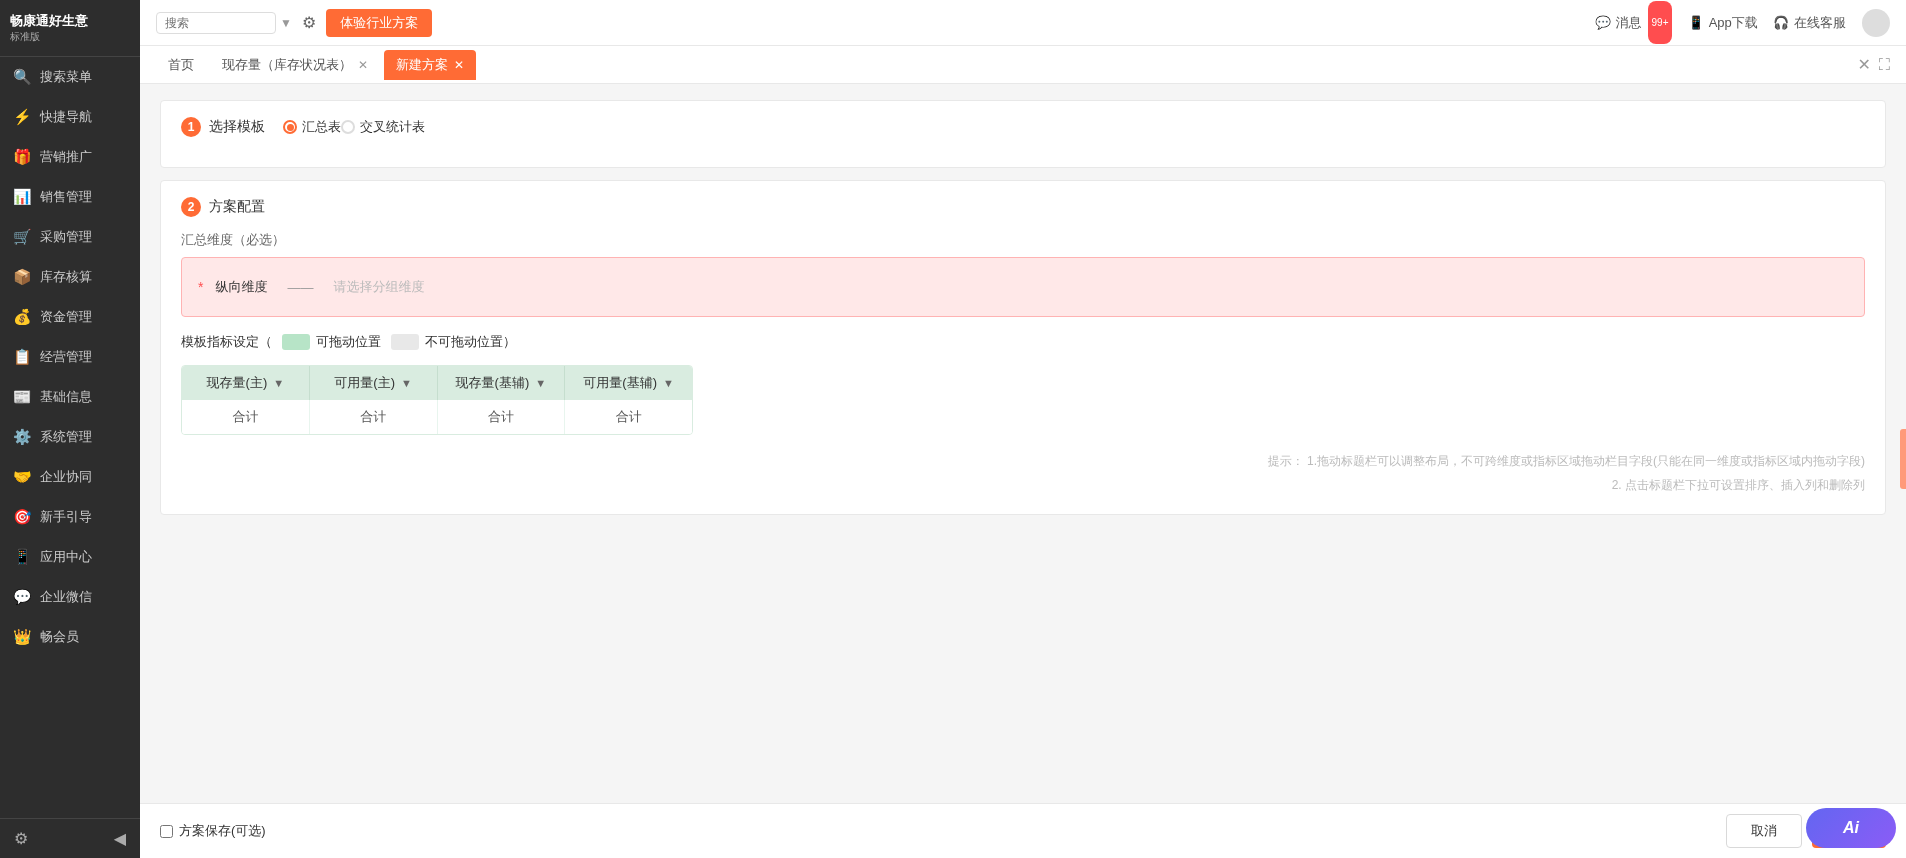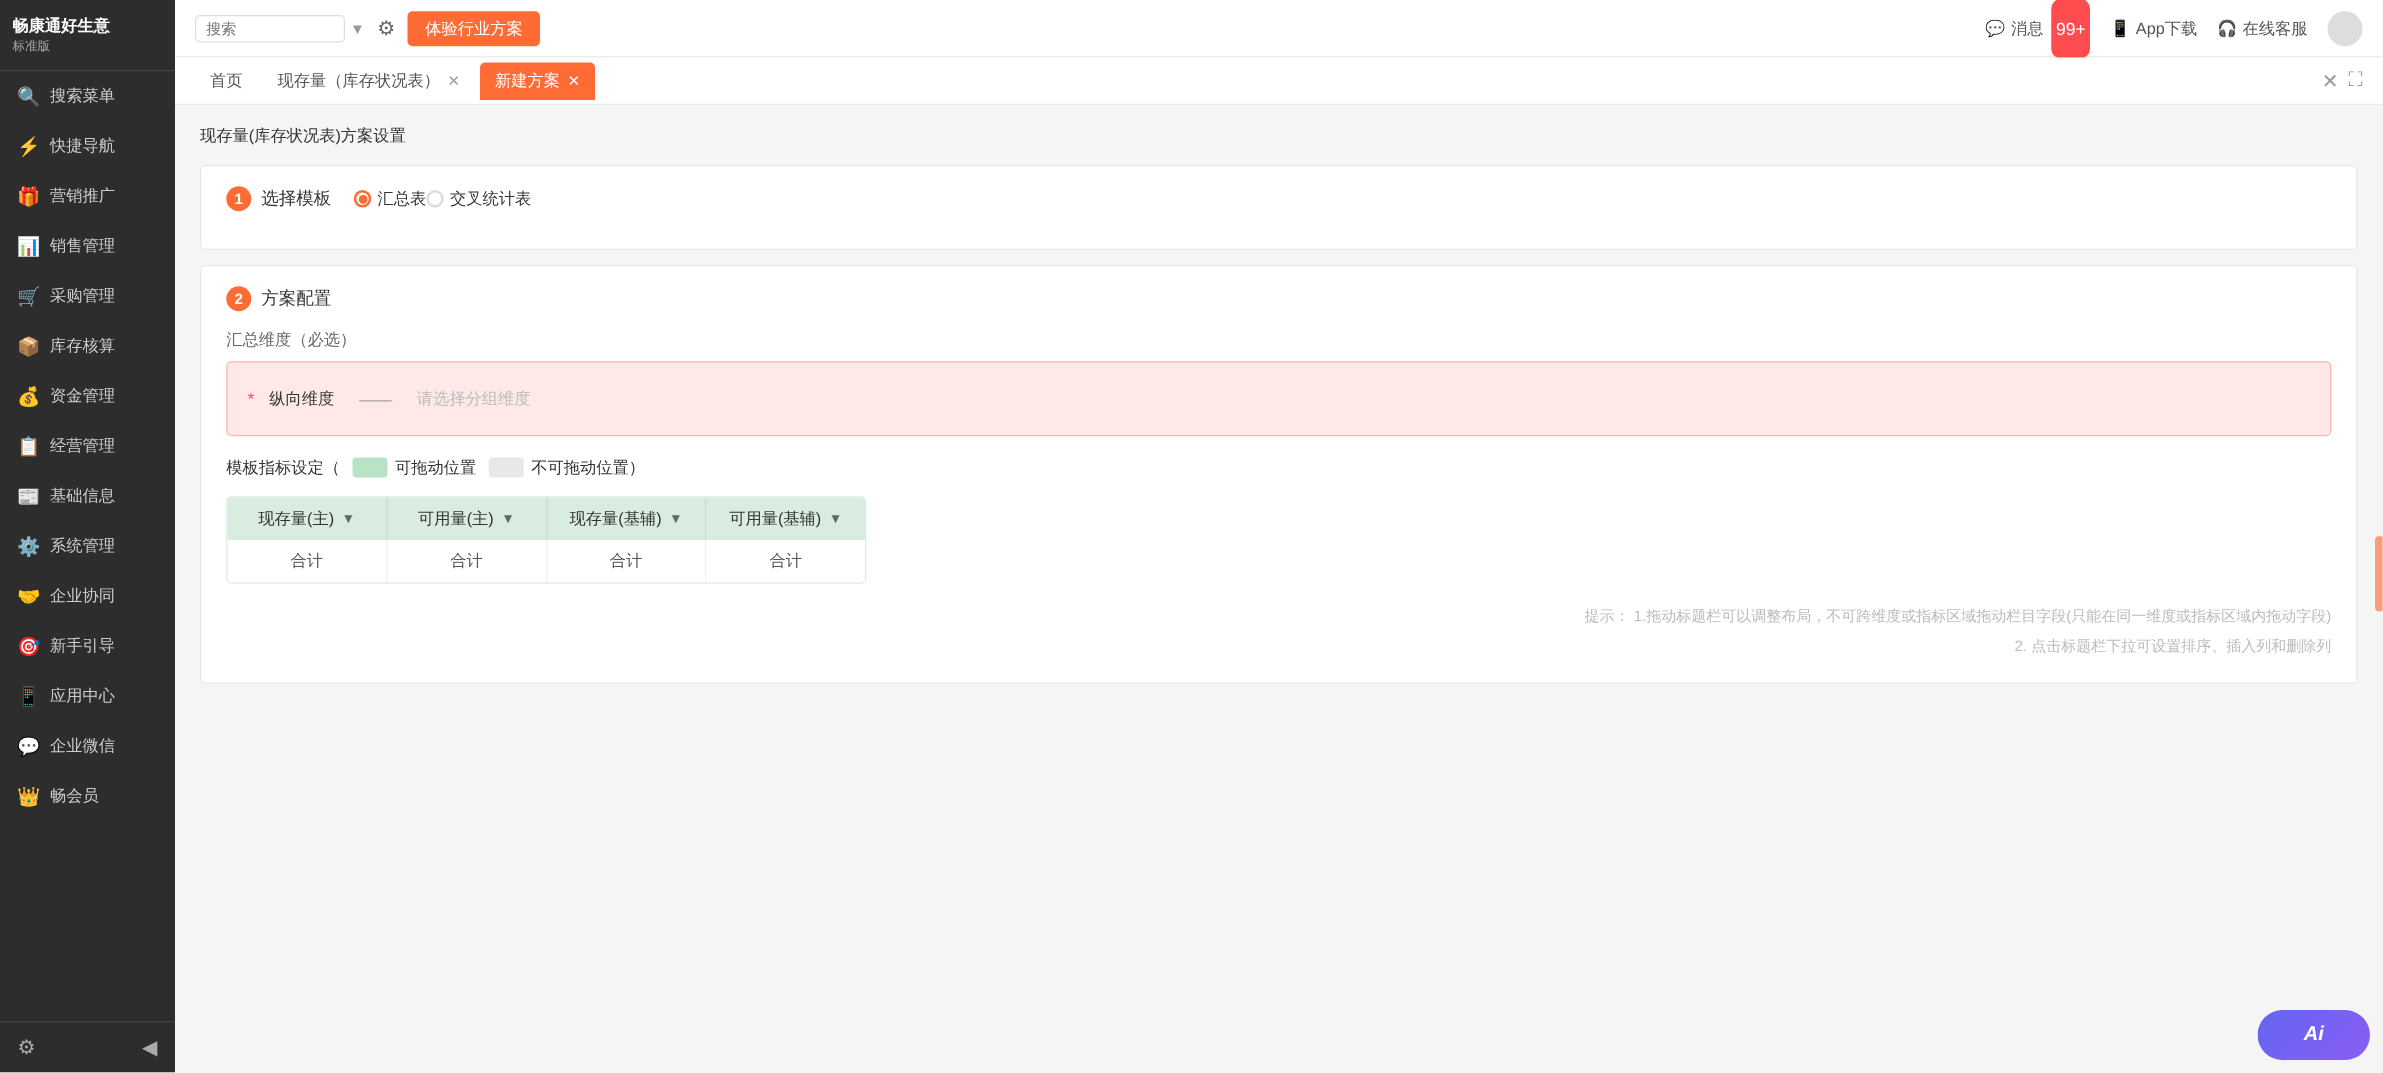--- a/index.html
+++ b/index.html
@@ -123,21 +123,21 @@
       display: flex;
       align-items: center;
       gap: 4px;
       cursor: pointer;
     }
     .badge {
       background: #ff4d4f;
       color: #fff;
       border-radius: 8px;
       padding: 16px 4px;
-      font-size: 14px;
+      font-size: 10px;
       margin-left: 2px;
     }
     .user-avatar {
       width: 28px;
       height: 28px;
       background: #ddd;
       border-radius: 50%;
     }
 
     
@@ -574,21 +574,20 @@
       <span>新建方案</span>
       <span class="tab-close">✕</span>
     </div>
     <div class="window-controls">
       <span class="win-btn">✕</span>
       <span class="win-btn">⛶</span>
     </div>
   </div>
 
   <div class="content">
-    <div class="page-title">现存量(库存状况表)方案设置</div>
 
     <div class="section-card">
       <div class="step-header">
         <div class="step-badge">1</div>
         <span class="step-title">选择模板</span>
         <div class="radio-group">
           <label class="radio-item">
             <div class="radio-circle checked"></div>
             <span>汇总表</span>
           </label>
@@ -655,19 +654,29 @@
         </div>
       </div>
 
       <div class="tips-area">
         <p>提示：   1.拖动标题栏可以调整布局，不可跨维度或指标区域拖动栏目字段(只能在同一维度或指标区域内拖动字段)</p>
         <p>   2. 点击标题栏下拉可设置排序、插入列和删除列</p>
       </div>
     </div>
   </div>
 
+  <div class="footer">
+    <div class="save-checkbox">
+      <input type="checkbox" style="">
+      <span>方案保存(可选)</span>
+    </div>
+    <div class="footer-btns">
+      <button class="btn-cancel">取消</button>
+      <button class="btn-query">查询</button>
+    </div>
+  </div>
 </div>
 
 <div class="right-panel-hint"></div>
 
 <div class="ai-btn">
   <span>Ai</span>
 </div>
 
 </body></html>

